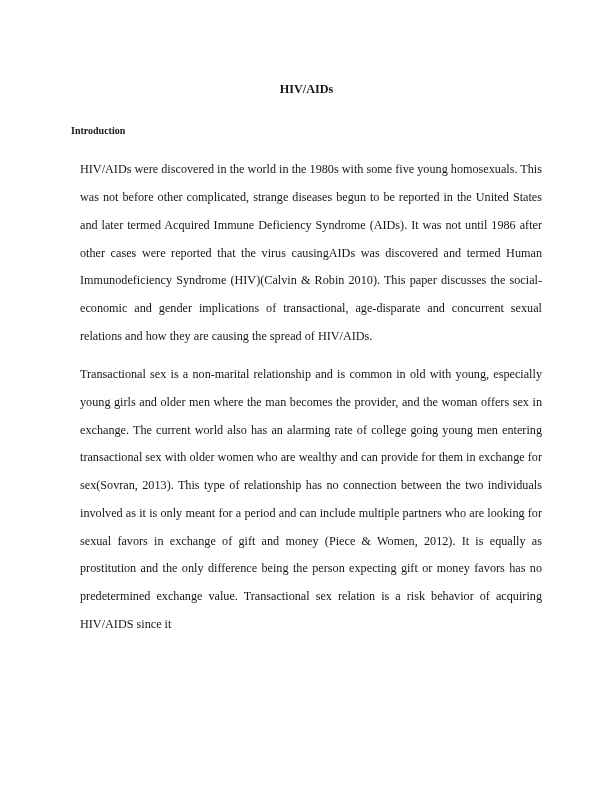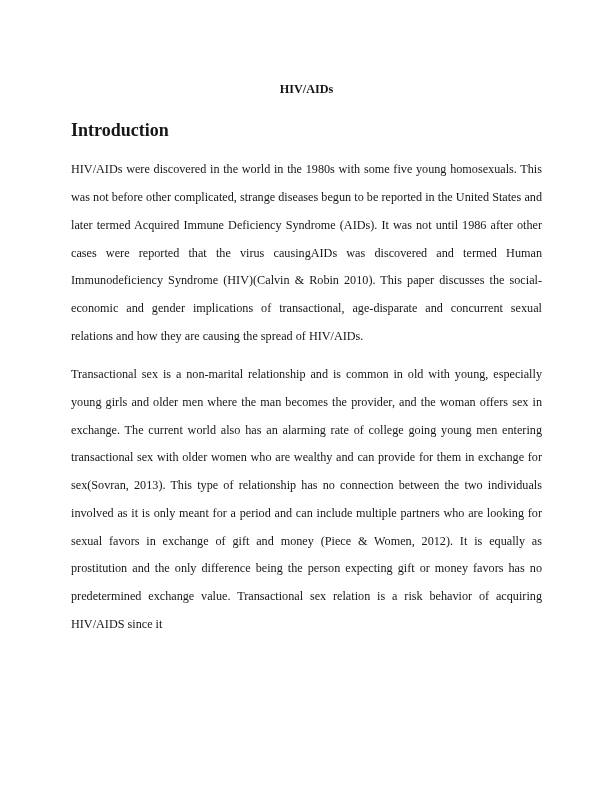--- a/index.html
+++ b/index.html
@@ -27,27 +27,27 @@
     line-height: 27.7px;
   }
   .doc-prompt {
     margin: 0 0 12px 0;
     font-weight: bold;
     text-align: center;
     line-height: 27.7px;
   }
   .section-heading {
     margin: 0 0 12px 0;
-    font-size: 18px;
+    font-size: 10px;
     font-weight: bold;
     text-align: left;
     line-height: 27.7px;
   }
   .body-para {
-    margin: 0 0 11px 0;
+    margin: 0 0 11px 9px;
     text-align: justify;
     line-height: 27.7px;
   }
 </style>
 </head>
 <body>
 
 <div class="page">
   <h1 class="doc-title">HIV/AIDs</h1>
 

